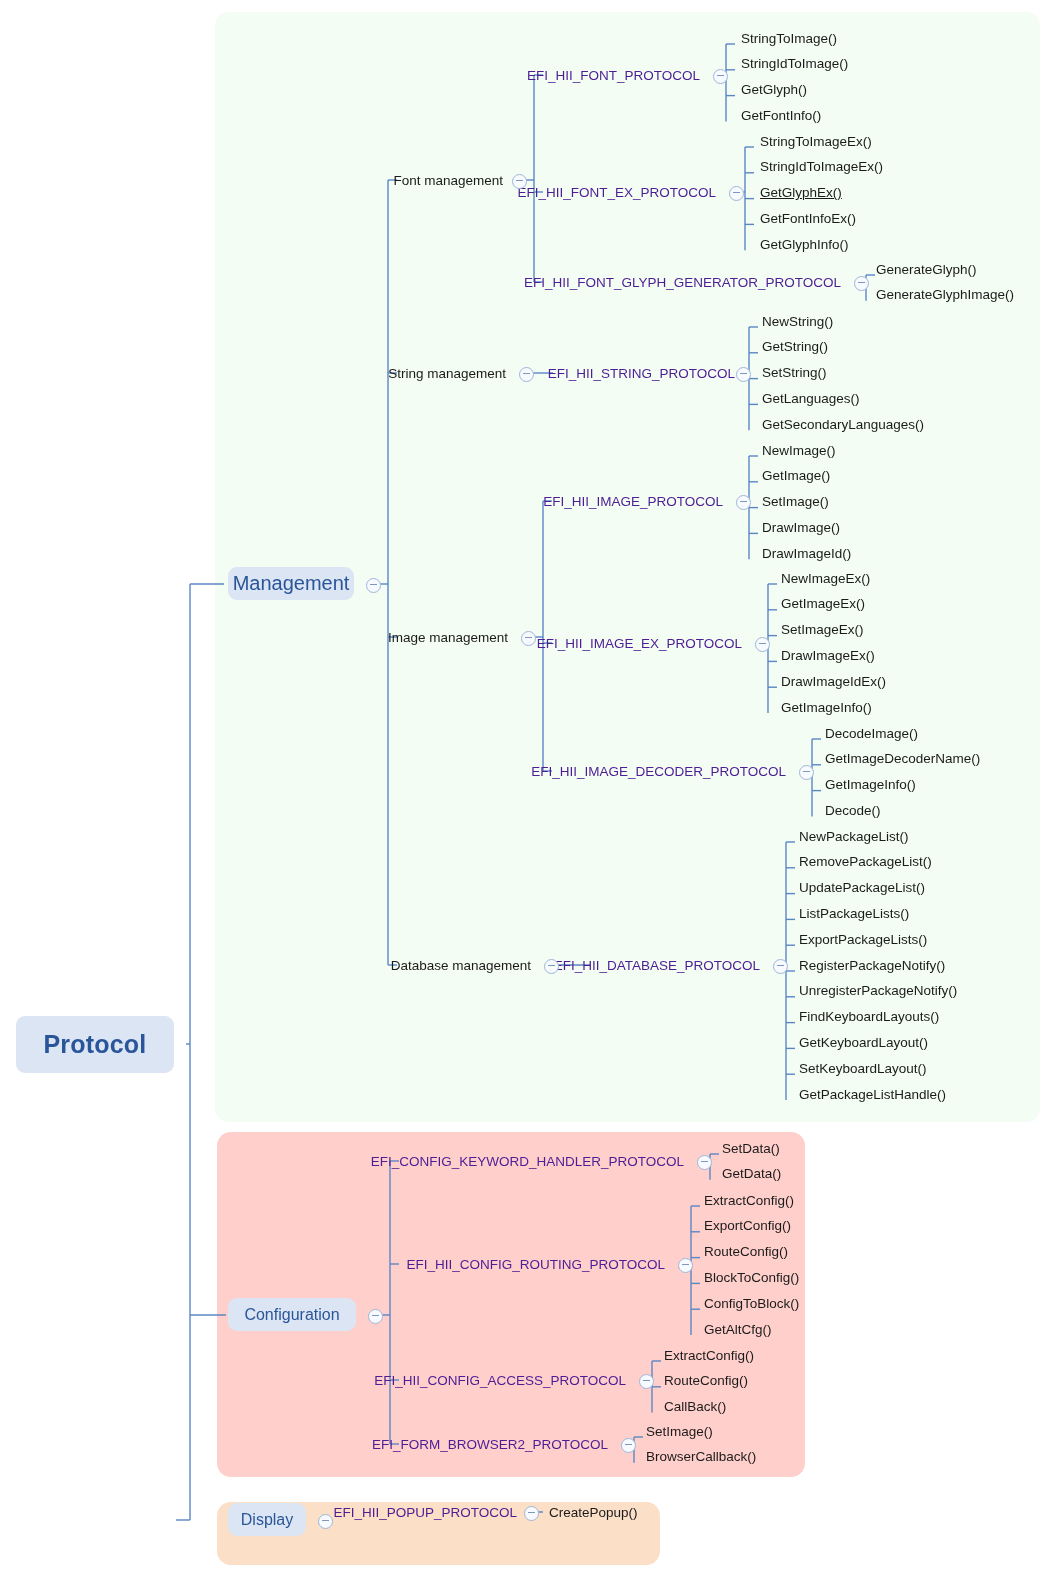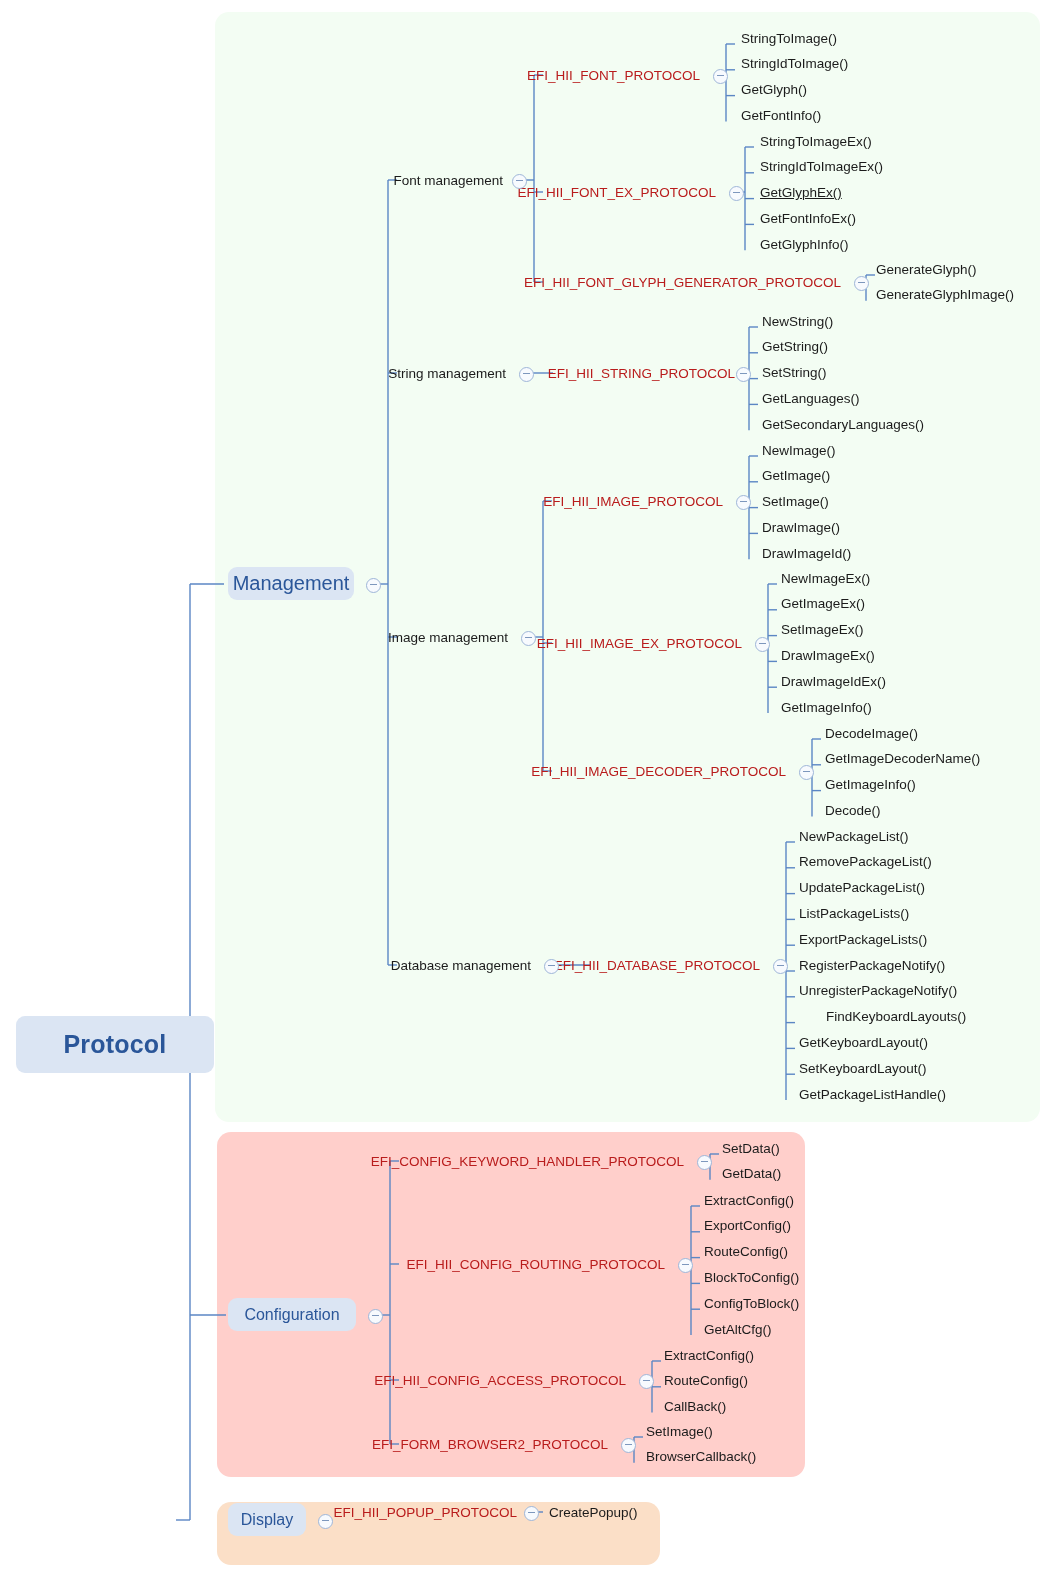--- a/index.html
+++ b/index.html
@@ -27,29 +27,29 @@
   
   .node{position:absolute;white-space:nowrap;color:#1b1b1b;}
 
   .pill{
     background:#dbe5f3;
     border-radius:9px;
     color:#2a5699;
     display:flex;align-items:center;justify-content:center;
   }
   #node-root{
-    left:16px;top:1016px;width:198px;height:57px;
+    left:16px;top:1016px;width:158px;height:57px;
     font-size:25px;font-weight:bold;letter-spacing:.2px;
   }
   #node-management{left:228px;top:567px;width:126px;height:33px;font-size:20px;}
   #node-configuration{left:228px;top:1298px;width:128px;height:33px;font-size:16px;}
   #node-display{left:228px;top:1503px;width:78px;height:33px;font-size:16px;}
 
   .cat{font-size:13.5px;color:#1b1b1b;text-align:right;}
-  .proto{font-size:13.5px;color:#b91c1c;text-align:right;}
+  .proto{font-size:13.5px;color:#4c1d95;text-align:right;}
   .leaf{font-size:13.5px;color:#1b1b1b;text-align:left;}
 
   
   .toggle{
     position:absolute;width:13px;height:13px;border-radius:50%;
     border:1px solid #9fb6d8;background:#f7fafe;
   }
   .toggle::before{
     content:"";position:absolute;left:2.5px;top:5.5px;
     width:7px;height:1.4px;background:#7d97bd;
@@ -218,21 +218,21 @@
       <div class="node leaf" style="left: 825px; top: 796.9px; line-height: 27px;">Decode()</div>
       <div class="node proto" style="left: 0px; top: 951.5px; width: 760px; text-align: right; line-height: 27px;">EFI_HII_DATABASE_PROTOCOL</div>
       <div class="toggle" style="left: 773px; top: 958.5px;"></div>
       <div class="node leaf" style="left: 799px; top: 822.5px; line-height: 27px;">NewPackageList()</div>
       <div class="node leaf" style="left: 799px; top: 848.3px; line-height: 27px;">RemovePackageList()</div>
       <div class="node leaf" style="left: 799px; top: 874.1px; line-height: 27px;">UpdatePackageList()</div>
       <div class="node leaf" style="left: 799px; top: 899.9px; line-height: 27px;">ListPackageLists()</div>
       <div class="node leaf" style="left: 799px; top: 925.7px; line-height: 27px;">ExportPackageLists()</div>
       <div class="node leaf" style="left: 799px; top: 951.5px; line-height: 27px;">RegisterPackageNotify()</div>
       <div class="node leaf" style="left: 799px; top: 977.3px; line-height: 27px;">UnregisterPackageNotify()</div>
-      <div class="node leaf" style="left: 826px; top: 1003.1px; line-height: 27px;">FindKeyboardLayouts()</div>
+      <div class="node leaf" style="left: 799px; top: 1003.1px; line-height: 27px;">FindKeyboardLayouts()</div>
       <div class="node leaf" style="left: 799px; top: 1028.9px; line-height: 27px;">GetKeyboardLayout()</div>
       <div class="node leaf" style="left: 799px; top: 1054.7px; line-height: 27px;">SetKeyboardLayout()</div>
       <div class="node leaf" style="left: 799px; top: 1080.5px; line-height: 27px;">GetPackageListHandle()</div>
       <div class="node proto" style="left: 0px; top: 1147.5px; width: 684px; text-align: right; line-height: 27px;">EFI_CONFIG_KEYWORD_HANDLER_PROTOCOL</div>
       <div class="toggle" style="left: 697px; top: 1154.5px;"></div>
       <div class="node leaf" style="left: 722px; top: 1134.5px; line-height: 27px;">SetData()</div>
       <div class="node leaf" style="left: 722px; top: 1160.3px; line-height: 27px;">GetData()</div>
       <div class="node proto" style="left: 0px; top: 1250.5px; width: 665px; text-align: right; line-height: 27px;">EFI_HII_CONFIG_ROUTING_PROTOCOL</div>
       <div class="toggle" style="left: 678px; top: 1257.5px;"></div>
       <div class="node leaf" style="left: 704px; top: 1186.5px; line-height: 27px;">ExtractConfig()</div>

